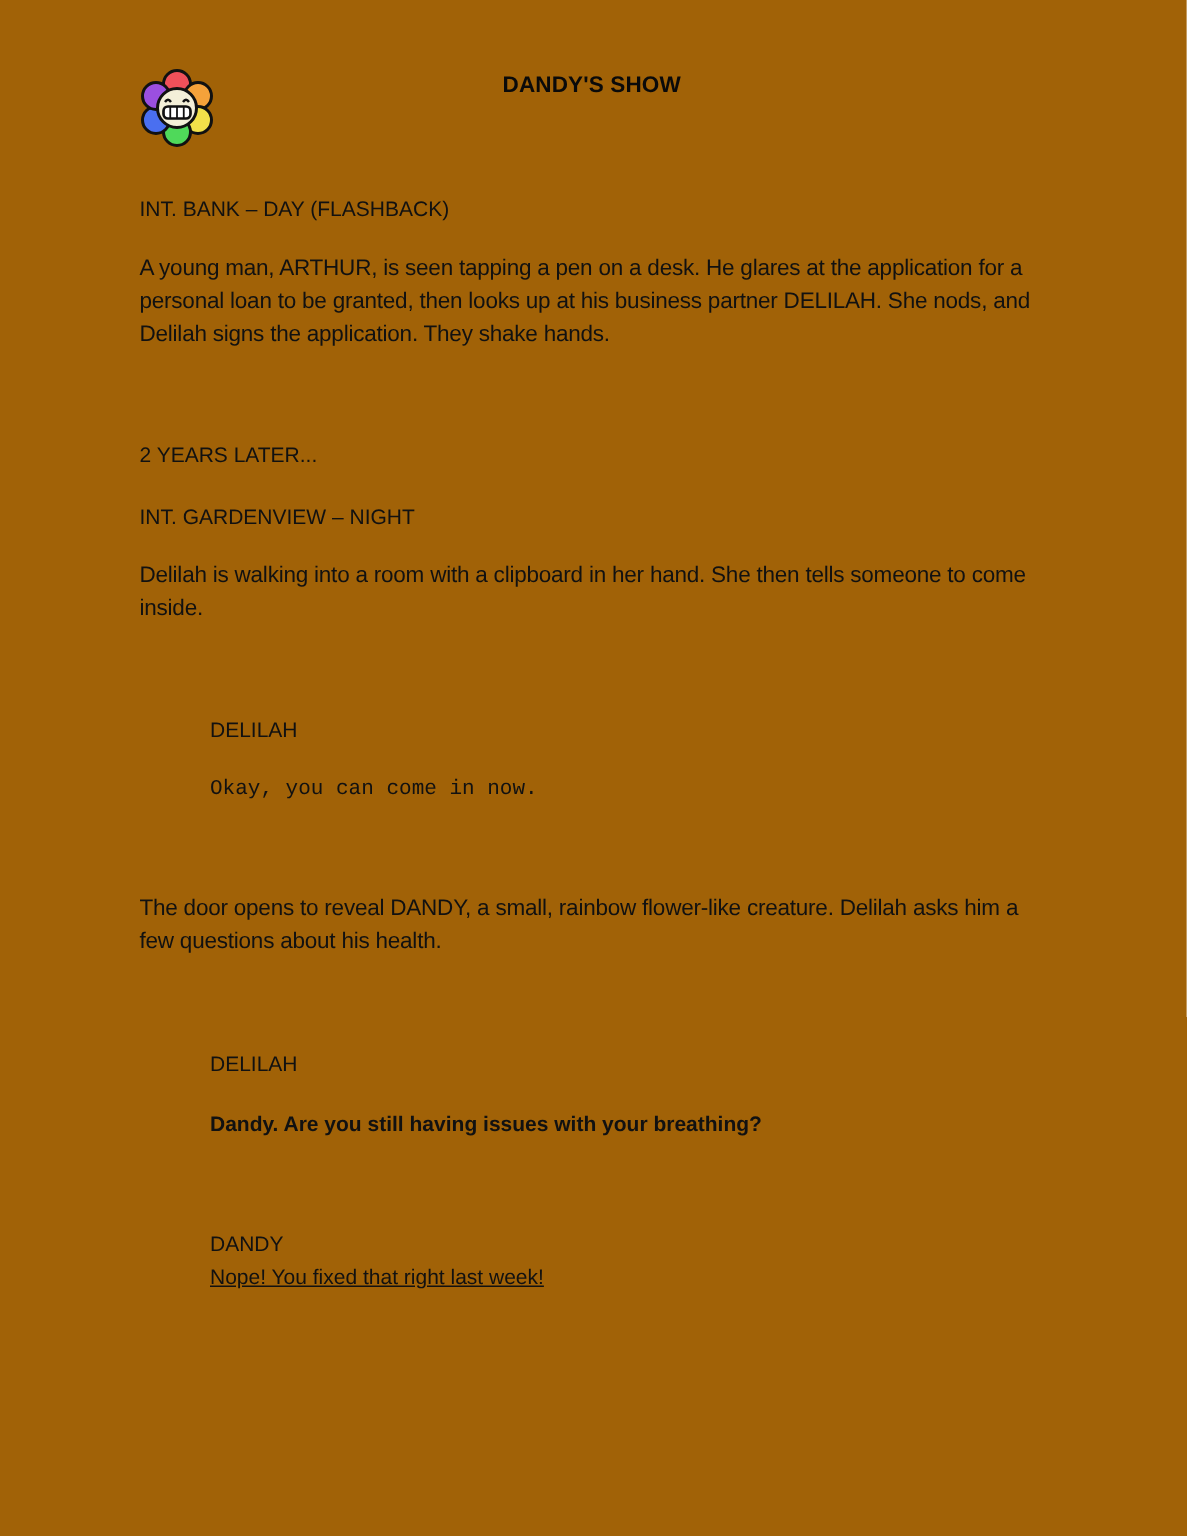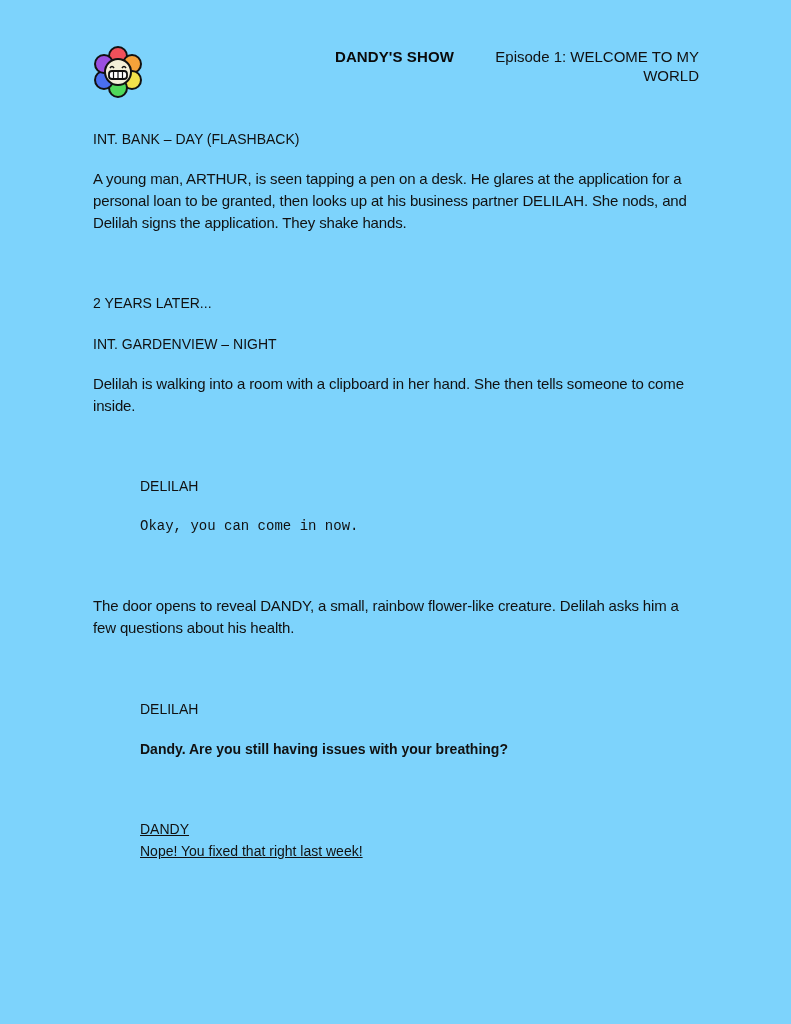--- a/index.html
+++ b/index.html
@@ -12,21 +12,21 @@
       height: 1024px;
       position: relative;
       overflow: hidden;
       font-family: "Liberation Sans", sans-serif;
       color: #111111;
     }
     .page {
       position: absolute;
       left: 0; top: 0;
       width: 791px; height: 1024px;
-      background: #7dd3fc;
+      background: #a16207;
     }
     .logo {
       position: absolute;
       left: 92px;
       top: 46px;
       width: 52px;
       height: 52px;
     }
     .show-title {
       position: absolute;
@@ -90,24 +90,20 @@
 
       <rect x="17" y="25" width="18" height="8" rx="3" fill="#ffffff" stroke="#111" stroke-width="1.8"></rect>
       <line x1="21.5" y1="25" x2="21.5" y2="33" stroke="#111" stroke-width="1.2"></line>
       <line x1="26" y1="25" x2="26" y2="33" stroke="#111" stroke-width="1.2"></line>
       <line x1="30.5" y1="25" x2="30.5" y2="33" stroke="#111" stroke-width="1.2"></line>
     </svg>
   </div>
 
   <div class="show-title">DANDY'S SHOW</div>
 
-  <div class="episode">
-    <div>Episode 1: WELCOME TO MY</div>
-    <div>WORLD</div>
-  </div>
 
   <div class="line" style="top:128px;">INT. BANK – DAY (FLASHBACK)</div>
 
   <div class="para" style="top:168px;">
     <div>A young man, ARTHUR, is seen tapping a pen on a desk. He glares at the application for a</div>
     <div>personal loan to be granted, then looks up at his business partner DELILAH. She nods, and</div>
     <div>Delilah signs the application. They shake hands.</div>
   </div>
 
   <div class="line" style="top:292px;">2 YEARS LATER...</div>
@@ -123,16 +119,16 @@
   <div class="line indent" style="top:515px;font-family:Liberation Mono, monospace;">Okay, you can come in now.</div>
 
   <div class="para" style="top:595px;">
     <div>The door opens to reveal DANDY, a small, rainbow flower-like creature. Delilah asks him a</div>
     <div>few questions about his health.</div>
   </div>
 
   <div class="line indent" style="top:698px;">DELILAH</div>
   <div class="line indent" style="top:738px;font-weight:bold;">Dandy. Are you still having issues with your breathing?</div>
 
-  <div class="line indent" style="top:818px;text-decoration:underline;">DANDY</div>
+  <div class="line indent" style="top:818px;">DANDY</div>
   <div class="line indent" style="top:840px;text-decoration:underline;">Nope! You fixed that right last week!</div>
 
 </div>
 
 </body></html>

